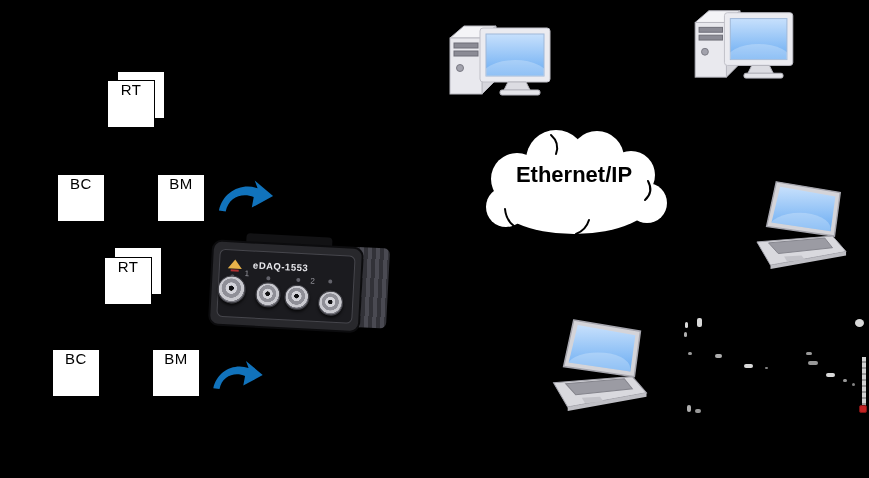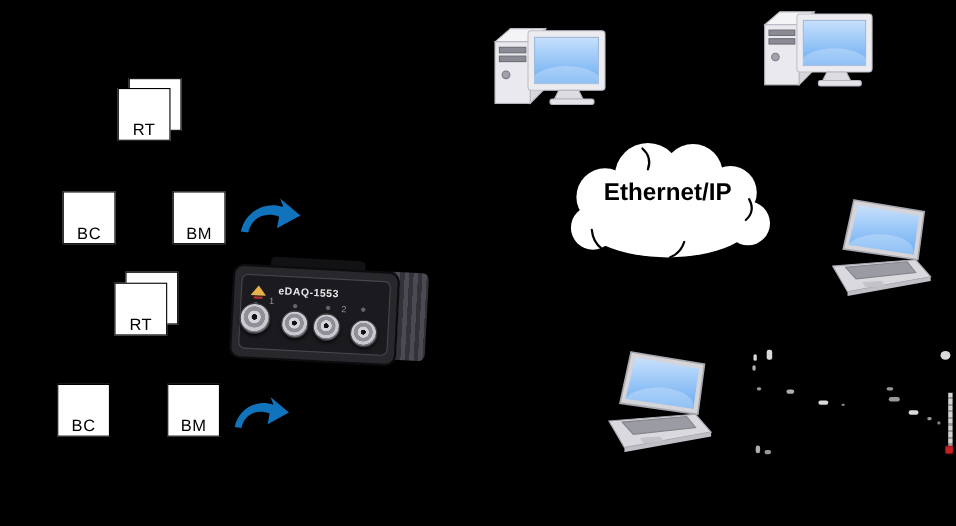--- a/index.html
+++ b/index.html
@@ -1,21 +1,21 @@
 <!DOCTYPE html>
 <html><head>
 <meta charset="utf-8">
 <style>
   html,body{margin:0;padding:0;background:#000;}
   .stage{position:relative;width:869px;height:478px;background:#000;overflow:hidden;
          font-family:"Liberation Sans",sans-serif;}
 
   
   .node-box{position:absolute;width:48px;height:48px;background:#fff;border:1px solid #000;
-            box-sizing:border-box;display:flex;align-items:flex-end;justify-content:center;
+            box-sizing:border-box;display:flex;align-items:flex-start;justify-content:center;
             font-size:15px;color:#000;letter-spacing:.5px;}
   .node-box.back{z-index:1;}
   .node-box.front{z-index:2;}
 
   
   .swoosh{position:absolute;z-index:3;}
 
   
   .edaq{position:absolute;left:210px;top:238px;width:180px;height:96px;transform:rotate(3deg);z-index:4;}
   .edaq .handle{position:absolute;left:34px;top:-2px;width:86px;height:12px;background:#121214;border-radius:4px;}
@@ -32,21 +32,21 @@
   .edaq .model{position:absolute;left:42px;top:24px;width:96px;font-size:9.5px;font-weight:bold;
                color:#e8e8ec;letter-spacing:.5px;}
   .edaq .chlabel{position:absolute;font-size:8px;color:#9a9aa2;}
   .edaq .led{position:absolute;width:4px;height:4px;border-radius:50%;background:#63636b;top:40px;}
   .bnc{position:absolute;border-radius:50%;border:1px solid #3e3e44;box-sizing:border-box;
        background:radial-gradient(circle at 48% 45%, #111113 0 12%, #d4d4da 14% 28%,
                   #8f8f97 30% 48%, #c9c9cf 50% 64%, #77777f 66% 84%, #4a4a50 86% 100%);
        box-shadow:0 2px 3px rgba(0,0,0,.7);}
 
   
-  .cloud-wrap{position:absolute;left:512px;top:121px;width:190px;height:121px;z-index:2;}
+  .cloud-wrap{position:absolute;left:479px;top:121px;width:190px;height:121px;z-index:2;}
   .cloud-text{position:absolute;left:0;top:42px;width:190px;text-align:center;color:#000;
               font-weight:bold;font-size:22px;line-height:24px;z-index:3;}
 
   
   .icon{position:absolute;}
 
   
   .speck{position:absolute;background:#d9d9d9;border-radius:2px;}
   .antenna{position:absolute;left:862px;top:357px;width:4px;height:50px;
            background:repeating-linear-gradient(180deg,#d2d2d2 0 4px,#9a9a9a 4px 6px);}

